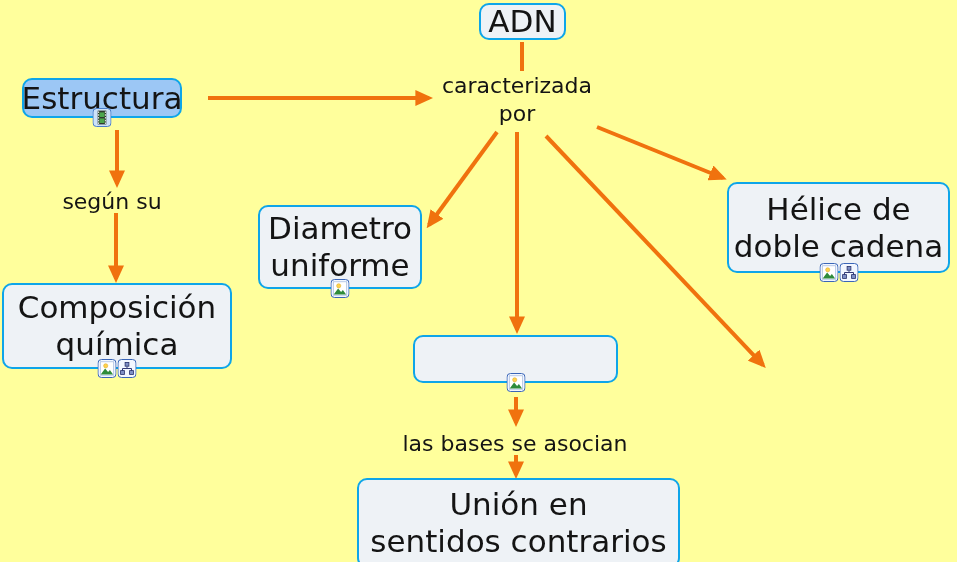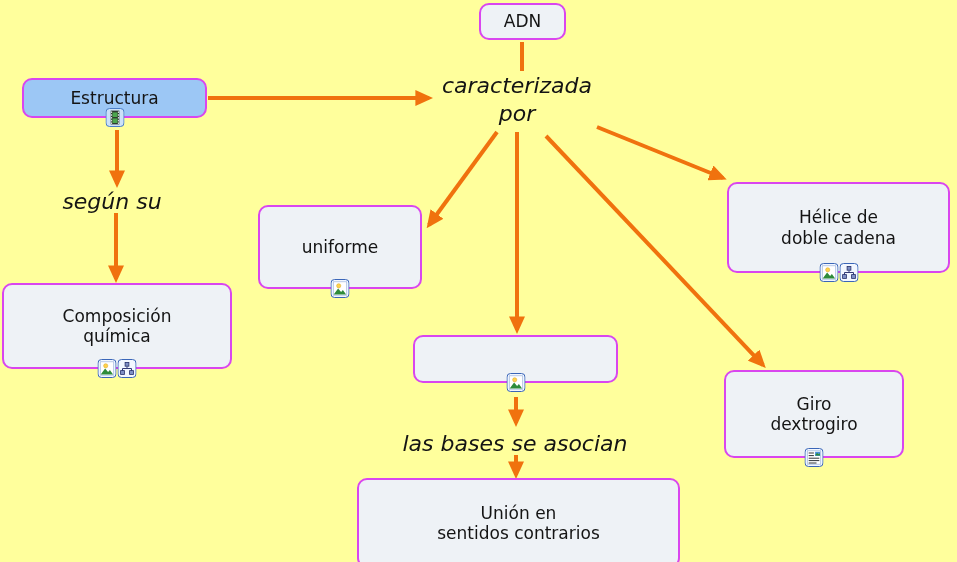--- a/index.html
+++ b/index.html
@@ -5,35 +5,35 @@
   html,body { margin:0; padding:0; background:#ddd; }
   .canvas {
     position:relative; width:957px; height:562px; overflow:hidden;
     background:#FFFF9C;
     font-family:"DejaVu Sans","Liberation Sans",sans-serif;
     color:#141414;
   }
   svg.edge-layer { position:absolute; left:0; top:0; width:957px; height:562px; }
   .node {
     position:absolute; box-sizing:border-box;
-    background:#EEF2F6; border:2px solid #d946ef; border-radius:10px;
+    background:#EEF2F6; border:2px solid #0ea5e9; border-radius:10px;
     display:flex; flex-direction:column; align-items:center; justify-content:center;
-    font-size:17px; line-height:1.18; cursor:default;
+    font-size:31px; line-height:1.18; cursor:default;
   }
   .node.selected { background:#9CC7F5; }
   .node .nline { display:block; white-space:nowrap; }
   .icons {
     position:absolute; bottom:-11px; left:50%; transform:translateX(-50%);
     display:flex; gap:1px;
   }
   .ric { display:block; width:19px; height:19px; }
   .ric svg { display:block; }
   .link-phrase {
     position:absolute; transform:translateX(-50%);
-    font-style:italic; font-size:22px; line-height:1.25; text-align:center;
+    font-size:22px; line-height:1.25; text-align:center;
     white-space:nowrap;
   }
   .link-phrase span { display:block; }
 </style>
 </head>
 <body>
 
 <div class="canvas">
 
   <svg class="edge-layer" id="edge-layer">
@@ -51,21 +51,21 @@
       <line x1="597" y1="127" x2="723" y2="178" stroke="#F0720E" stroke-width="4" marker-end="url(#ah)"></line>
       <line x1="546" y1="136" x2="763" y2="365" stroke="#F0720E" stroke-width="4" marker-end="url(#ah)"></line>
       <line x1="516" y1="397" x2="516" y2="423" stroke="#F0720E" stroke-width="4" marker-end="url(#ah)"></line>
       <line x1="516" y1="455" x2="516" y2="475" stroke="#F0720E" stroke-width="4" marker-end="url(#ah)"></line>
     </svg>
 
   <div class="node" style="left:479px;top:3px;width:87px;height:37px">
     <span class="nline">ADN</span>
   </div>
 
-  <div class="node selected" style="left:22px;top:78px;width:185px;height:40px">
+  <div class="node selected" style="left:22px;top:78px;width:160px;height:40px">
     <span class="nline">Estructura</span>
     <div class="icons">
       <span class="ric">
         <svg width="19" height="19" viewBox="0 0 19 19">
           <rect x="0.5" y="0.5" width="18" height="18" rx="3.5" fill="#CDE2F8" stroke="#4A7EC8"></rect>
           <rect x="5.2" y="2.6" width="8.6" height="13.8" fill="#2E3A2E"></rect>
           <rect x="7" y="4.4" width="5" height="4.6" fill="#4CA64C"></rect>
           <rect x="7" y="10.4" width="5" height="4.6" fill="#4CA64C"></rect>
           <g fill="#E8F0E8">
             <rect x="5.6" y="3.4" width="1" height="1.6"></rect>
@@ -102,20 +102,21 @@
           <path d="M9.5 7.5 V9.5 M5 12 V9.5 H14 V12" fill="none" stroke="#333A77" stroke-width="1"></path>
           <rect x="7.6" y="3.4" width="3.8" height="3.8" fill="#7E8FC4" stroke="#26306B" stroke-width="0.8"></rect>
           <rect x="3.1" y="11.6" width="3.8" height="3.8" fill="#7E8FC4" stroke="#26306B" stroke-width="0.8"></rect>
           <rect x="12.1" y="11.6" width="3.8" height="3.8" fill="#7E8FC4" stroke="#26306B" stroke-width="0.8"></rect>
         </svg>
       </span>
     </div>
   </div>
 
   <div class="node" style="left:258px;top:205px;width:164px;height:84px">
+    <span class="nline">Diametro</span>
     <span class="nline">uniforme</span>
     <div class="icons">
       <span class="ric">
         <svg width="19" height="19" viewBox="0 0 19 19">
           <rect x="0.5" y="0.5" width="18" height="18" rx="3.5" fill="#F2F7FF" stroke="#3A66B8"></rect>
           <rect x="2.8" y="2.8" width="13.4" height="13.4" fill="#FFFFFF" stroke="#9FB6DC" stroke-width="0.7"></rect>
           <circle cx="8.2" cy="6.8" r="2.1" fill="#FFD24D" stroke="#D9A21E" stroke-width="0.5"></circle>
           <path d="M3.2 15.6 L7.6 9.6 L10.6 13 L12.4 11 L15.6 15.6 Z" fill="#2E8B3A"></path>
         </svg>
       </span>
@@ -152,41 +153,20 @@
           <rect x="0.5" y="0.5" width="18" height="18" rx="3.5" fill="#F2F7FF" stroke="#3A66B8"></rect>
           <path d="M9.5 7.5 V9.5 M5 12 V9.5 H14 V12" fill="none" stroke="#333A77" stroke-width="1"></path>
           <rect x="7.6" y="3.4" width="3.8" height="3.8" fill="#7E8FC4" stroke="#26306B" stroke-width="0.8"></rect>
           <rect x="3.1" y="11.6" width="3.8" height="3.8" fill="#7E8FC4" stroke="#26306B" stroke-width="0.8"></rect>
           <rect x="12.1" y="11.6" width="3.8" height="3.8" fill="#7E8FC4" stroke="#26306B" stroke-width="0.8"></rect>
         </svg>
       </span>
     </div>
   </div>
 
-  <div class="node" style="left:724px;top:370px;width:180px;height:88px">
-    <span class="nline">Giro</span>
-    <span class="nline">dextrogiro</span>
-    <div class="icons">
-      <span class="ric">
-        <svg width="19" height="19" viewBox="0 0 19 19">
-          <rect x="0.5" y="0.5" width="18" height="18" rx="3.5" fill="#F2F7FF" stroke="#3A66B8"></rect>
-          <rect x="2.8" y="2.8" width="13.4" height="13.4" fill="#FFFFFF" stroke="#9FB6DC" stroke-width="0.7"></rect>
-          <rect x="10.6" y="3.8" width="5" height="4.2" fill="#4A90D9"></rect>
-          <path d="M11 6.8 L12.6 4.8 L13.8 6.2 L15.2 5.2 L15.6 7.6 L11 7.6 Z" fill="#2E8B3A"></path>
-          <g stroke="#30343A" stroke-width="1">
-            <line x1="4.2" y1="5" x2="9.4" y2="5"></line>
-            <line x1="4.2" y1="7.6" x2="9.4" y2="7.6"></line>
-            <line x1="4.2" y1="10.2" x2="14.8" y2="10.2"></line>
-            <line x1="4.2" y1="12.6" x2="14.8" y2="12.6"></line>
-            <line x1="4.2" y1="15" x2="12" y2="15"></line>
-          </g>
-        </svg>
-      </span>
-    </div>
-  </div>
 
   <div class="node" style="left:357px;top:478px;width:323px;height:90px">
     <span class="nline">Unión en</span>
     <span class="nline">sentidos contrarios</span>
   </div>
 
   <div class="link-phrase" style="left:517px;top:72px">
     <span>caracterizada</span>
     <span>por</span>
   </div>

